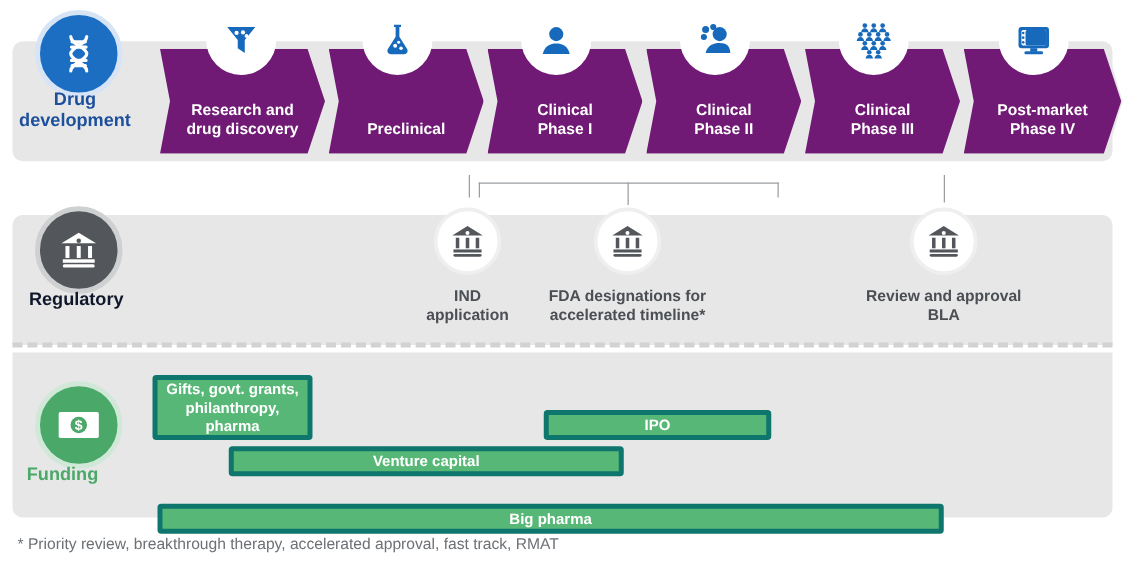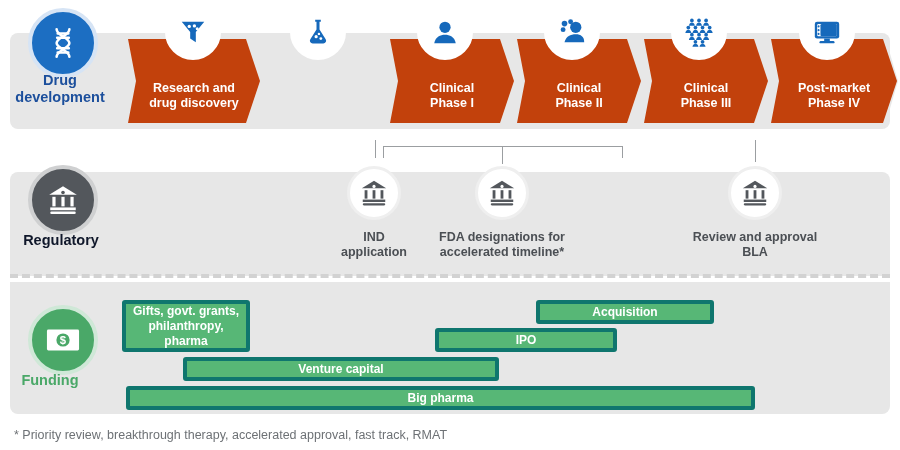--- a/index.html
+++ b/index.html
@@ -47,21 +47,21 @@
     background:#53575c;border:4px solid #cfd0d1;
   }
   #fund-badge{
     left:28px;top:305px;width:62px;height:62px;
     background:#4aa868;border:4px solid #cfe8d7;
   }
 
   
   .chev{
     position:absolute;top:39px;height:84px;
-    background:#c2410c;
+    background:#701a75;
     display:flex;align-items:flex-end;justify-content:center;
     padding-bottom:12px;box-sizing:border-box;
     clip-path:polygon(0 0, 8px 50%, 0 100%, calc(100% - 14px) 100%, 100% 50%, calc(100% - 14px) 0);
   }
   .chev-txt{
     color:#ffffff;font-size:12.5px;font-weight:bold;line-height:15px;
     text-align:center;width:100%;
   }
   .chev-circle{
     position:absolute;top:4px;width:56px;height:56px;border-radius:50%;
@@ -141,20 +141,25 @@
   </div>
   <div class="chev-circle" style="left:165px;">
     <svg width="30" height="30" viewBox="0 0 32 32" aria-hidden="true">
       <path d="M4 5 H28 L19 16 V27 L13 23 V16 Z" fill="#1669bb"></path>
       <circle cx="12" cy="10" r="1.8" fill="#ffffff"></circle>
       <circle cx="17.5" cy="9.5" r="1.8" fill="#ffffff"></circle>
       <circle cx="20.5" cy="12.5" r="1.6" fill="#ffffff"></circle>
     </svg>
   </div>
 
+  <div class="chev" style="left:263px;width:124px;">
+    <div class="chev-txt">
+      <span>Preclinical</span>
+    </div>
+  </div>
   <div class="chev-circle" style="left:290px;">
     <svg width="30" height="30" viewBox="0 0 32 32" aria-hidden="true">
       <path d="M13 3 h6 v2 h-1.4 v8.2 l6.6 10.4 a3 3 0 0 1 -2.5 4.6 H10.3 a3 3 0 0 1 -2.5 -4.6 L14.4 13.2 V5 H13 Z" fill="#1669bb"></path>
       <circle cx="14" cy="21" r="1.7" fill="#ffffff"></circle>
       <circle cx="19" cy="23" r="1.5" fill="#ffffff"></circle>
       <circle cx="17" cy="18" r="1.3" fill="#ffffff"></circle>
     </svg>
   </div>
 
   <div class="chev" style="left:390px;width:124px;">
@@ -355,32 +360,29 @@
   <div class="abs row-label" id="fund-label">Funding</div>
 
   <div class="fbar" style="left:122px;top:300px;width:128px;height:52px;">
     <span>
       <span>Gifts, govt. grants,</span><br>
       <span>philanthropy,</span><br>
       <span>pharma</span>
     </span>
   </div>
 
-  <div class="fbar" style="left:536px;top:300px;width:178px;height:24px;">
-    <span>Acquisition</span>
-  </div>
 
   <div class="fbar" style="left:435px;top:328px;width:182px;height:24px;">
     <span>IPO</span>
   </div>
 
   <div class="fbar" style="left:183px;top:357px;width:316px;height:24px;">
     <span>Venture capital</span>
   </div>
 
 
-  <div class="fbar" style="left:126px;top:386px;width:629px;height:24px;">
+  <div class="fbar" style="left:126px;top:403px;width:629px;height:24px;">
     <span>Big pharma</span>
   </div>
 
   <div class="abs" id="footnote">* Priority review, breakthrough therapy, accelerated approval, fast track, RMAT</div>
 
 </div>
 
 </body></html>

